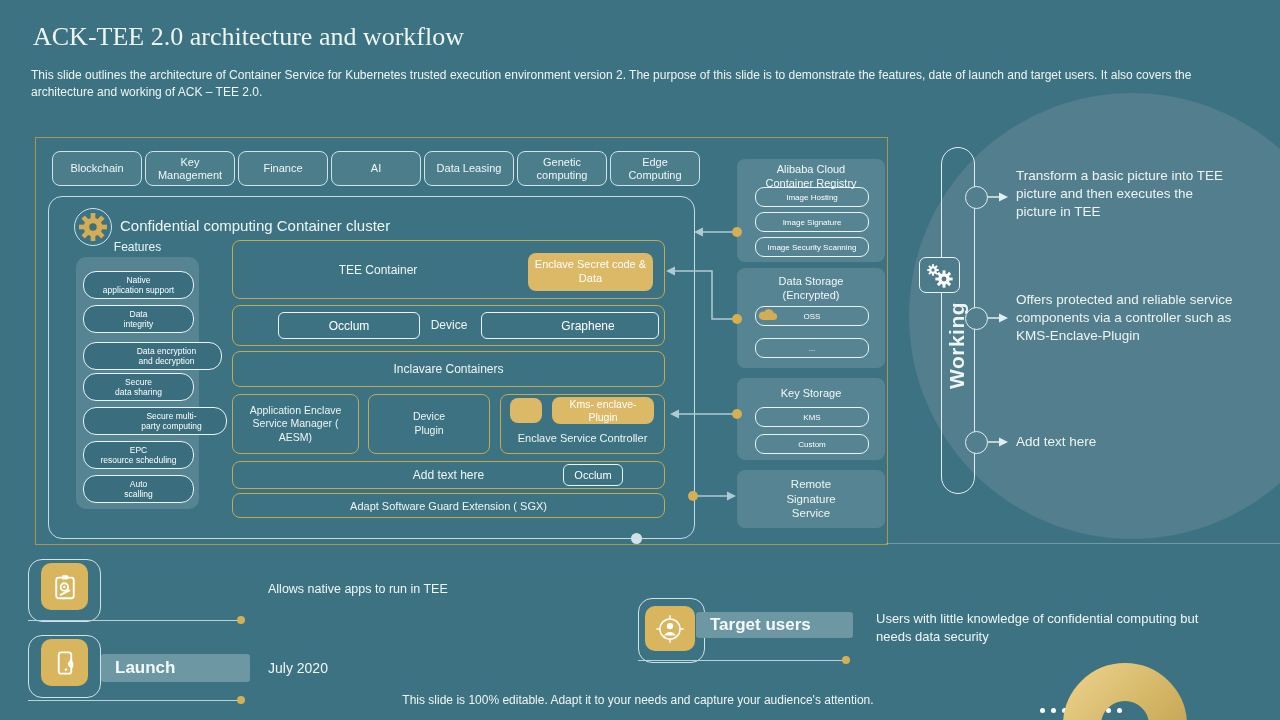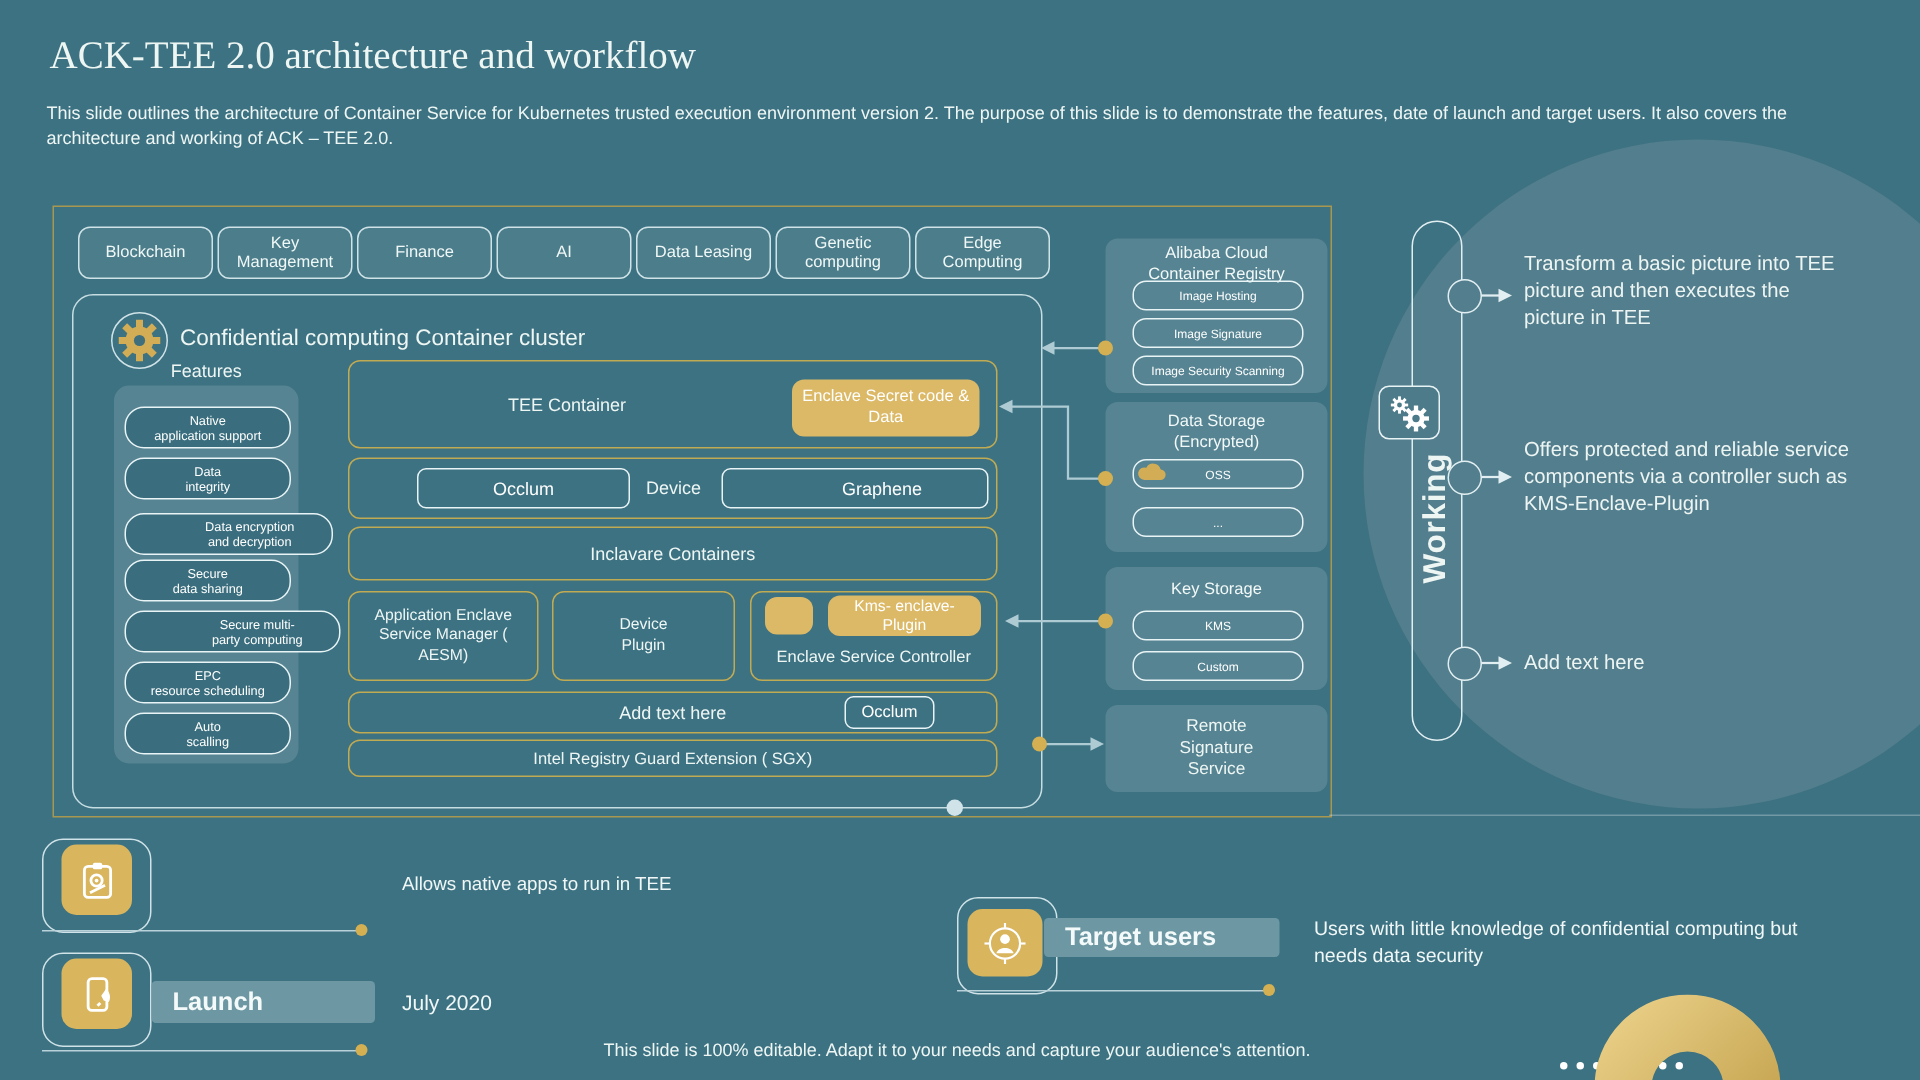--- a/index.html
+++ b/index.html
@@ -145,21 +145,21 @@
   <div class="abs ybox" style="left:500px;top:394px;width:163px;height:58px;">
     <div class="abs chip" style="left:9px;top:3px;width:32px;height:25px;"></div>
     <div class="abs chip ctr ws" style="left:51px;top:2px;width:102px;height:27px;font-size:10.5px;line-height:1.2;">Kms- enclave-
 Plugin</div>
     <div class="abs ctr" style="left:0;top:34px;width:163px;height:18px;font-size:11px;">Enclave Service Controller</div>
   </div>
   <div class="abs ybox mid ctr" style="top:461px;height:26px;font-size:12px;">
     <span>Add text here</span>
     <div class="abs wbox ctr" style="left:330px;top:2px;width:58px;height:20px;font-size:11px;">Occlum</div>
   </div>
-  <div class="abs ybox mid ctr" style="top:493px;height:23px;font-size:11px;">Intel Registry Guard Extension ( SGX)</div>
+  <div class="abs ybox mid ctr" style="top:493px;height:23px;font-size:11px;">Adapt Software Guard Extension ( SGX)</div>
   <div class="abs" style="left:631px;top:533px;width:11px;height:11px;border-radius:50%;background:#cfe3e8;"></div>
 
   <div class="abs panel" style="top:159px;height:103px;"></div>
   <div class="abs ptitle ctr ws" style="top:162px;">Alibaba Cloud
 Container Registry</div>
   <div class="abs ppill ctr" style="top:187px;">Image Hosting</div>
   <div class="abs ppill ctr" style="top:212px;">Image Signature</div>
   <div class="abs ppill ctr" style="top:237px;">Image Security Scanning</div>
 
   <div class="abs panel" style="top:268px;height:100px;"></div>

